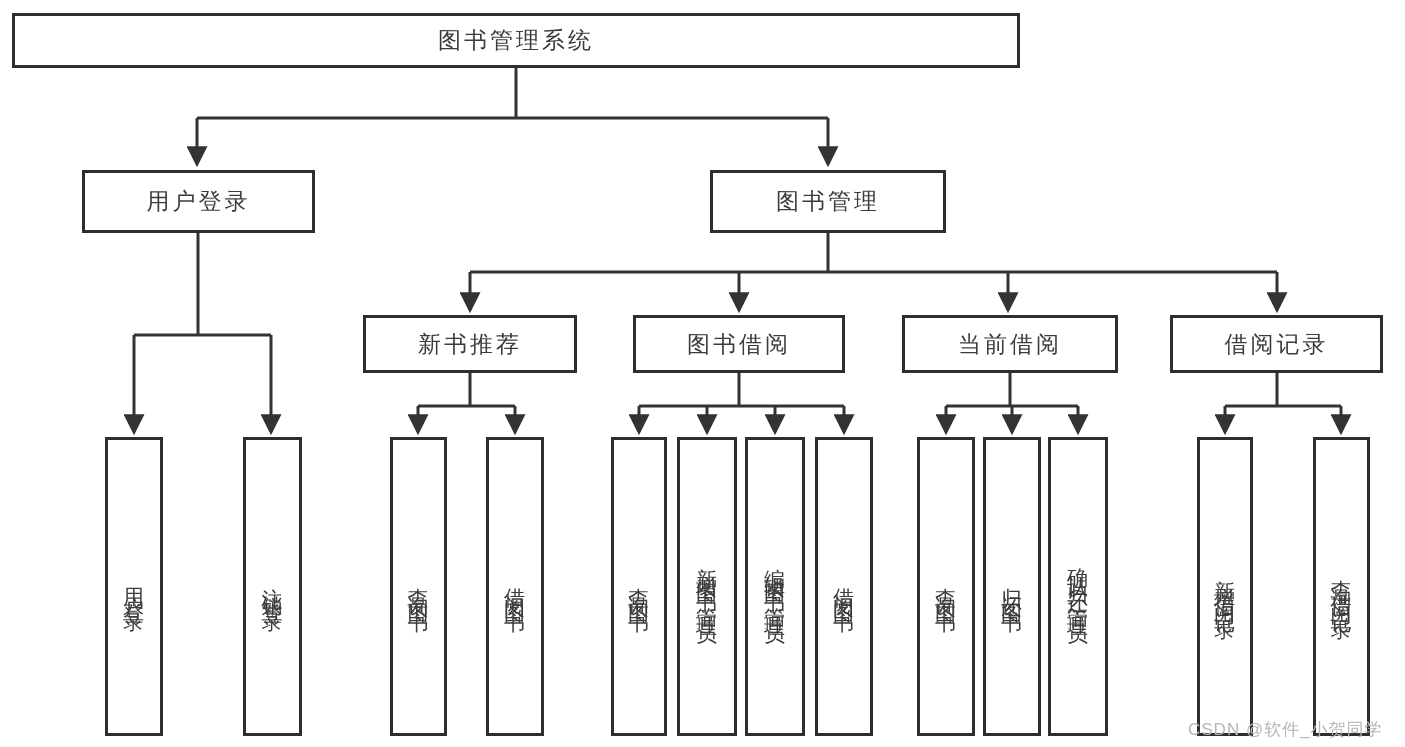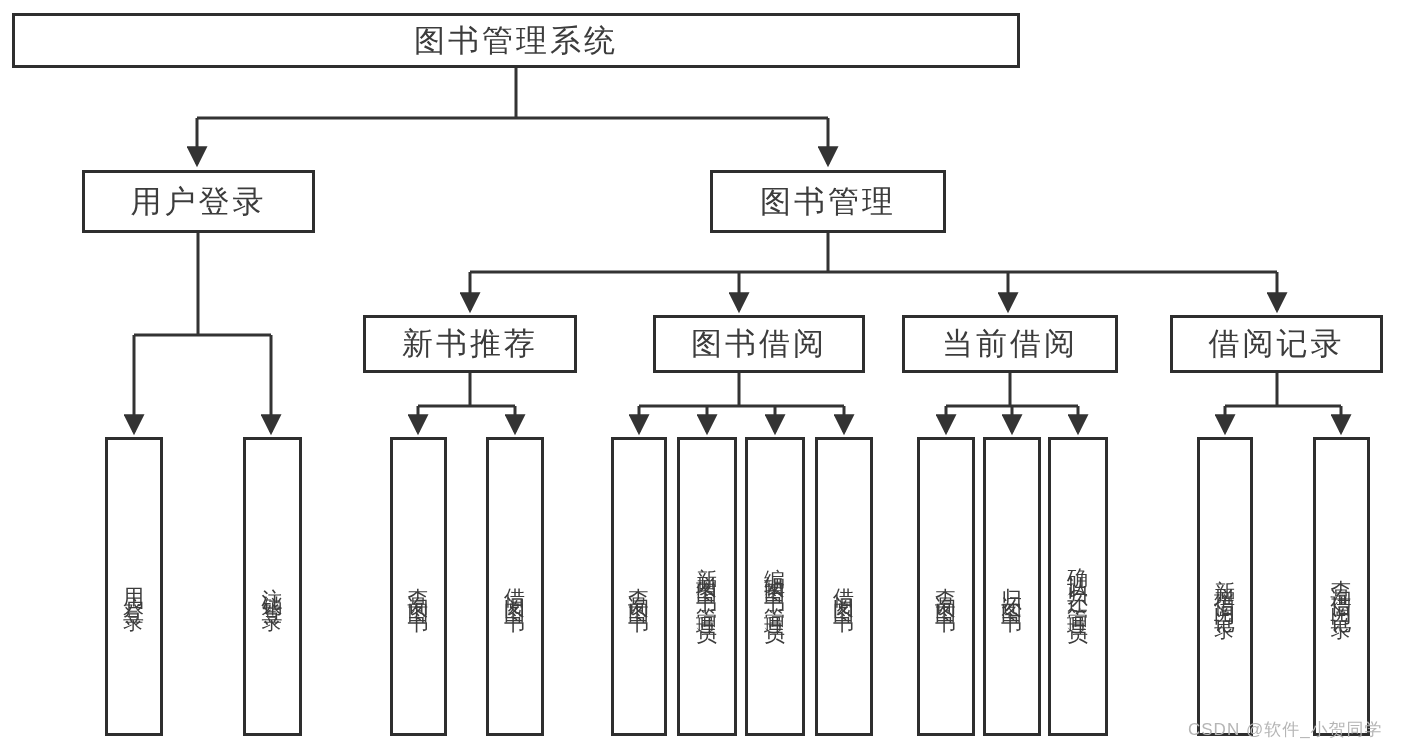--- a/index.html
+++ b/index.html
@@ -26,21 +26,21 @@
     box-sizing: border-box;
     background: #ffffff;
     border: 3px solid #2e2e2e;
     display: flex;
     align-items: center;
     justify-content: center;
     color: #3c3c3c;
     z-index: 1;
   }
   .node.h span {
-    font-size: 31px;
+    font-size: 23px;
     letter-spacing: 3px;
     white-space: nowrap;
   }
   .leaf span {
     writing-mode: vertical-rl;
     text-orientation: mixed;
     font-size: 21px;
     letter-spacing: 8px;
     line-height: 1;
     white-space: nowrap;
@@ -104,21 +104,21 @@
   <div class="node h" style="left:82px; top:170px; width:233px; height:63px;">
     <span>用户登录</span>
   </div>
   <div class="node h" style="left:363px; top:315px; width:214px; height:58px;">
     <span>新书推荐</span>
   </div>
 
   <div class="node h" style="left:710px; top:170px; width:236px; height:63px;">
     <span>图书管理</span>
   </div>
-  <div class="node h" style="left:633px; top:315px; width:212px; height:58px;margin-left:20px;">
+  <div class="node h" style="left:633px; top:315px; width:212px; height:58px;">
     <span>图书借阅</span>
   </div>
   <div class="node h" style="left:902px; top:315px; width:216px; height:58px;">
     <span>当前借阅</span>
   </div>
   <div class="node h" style="left:1170px; top:315px; width:213px; height:58px;">
     <span>借阅记录</span>
   </div>
 
   <div class="node leaf" style="left:105px; top:437px; width:58px; height:299px;">

